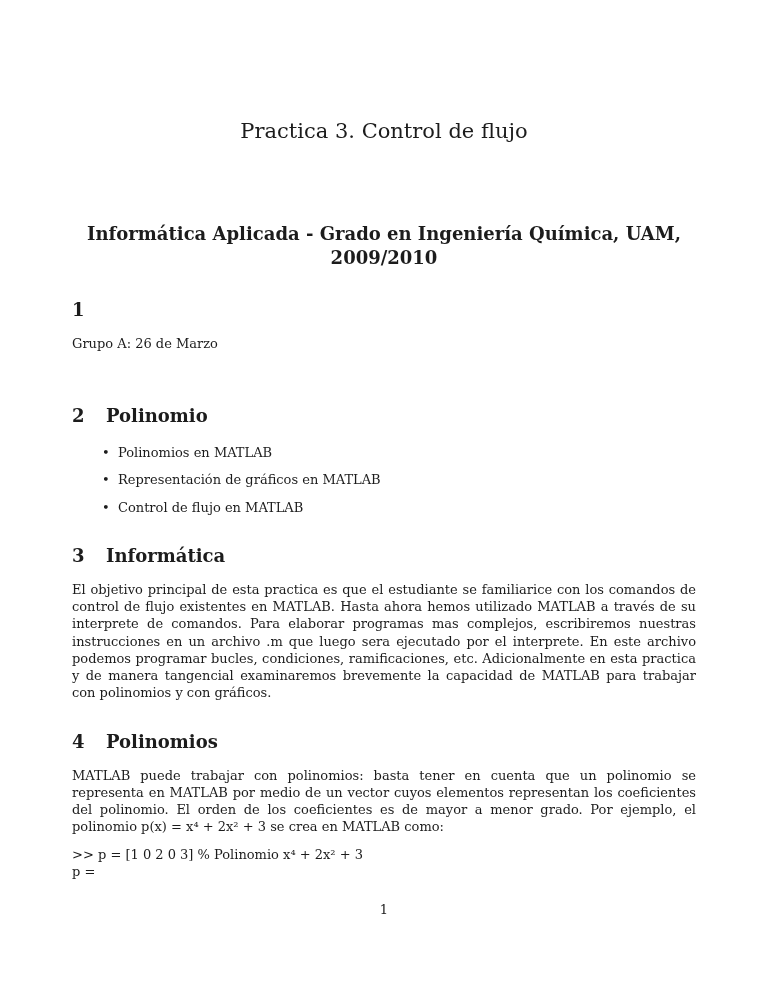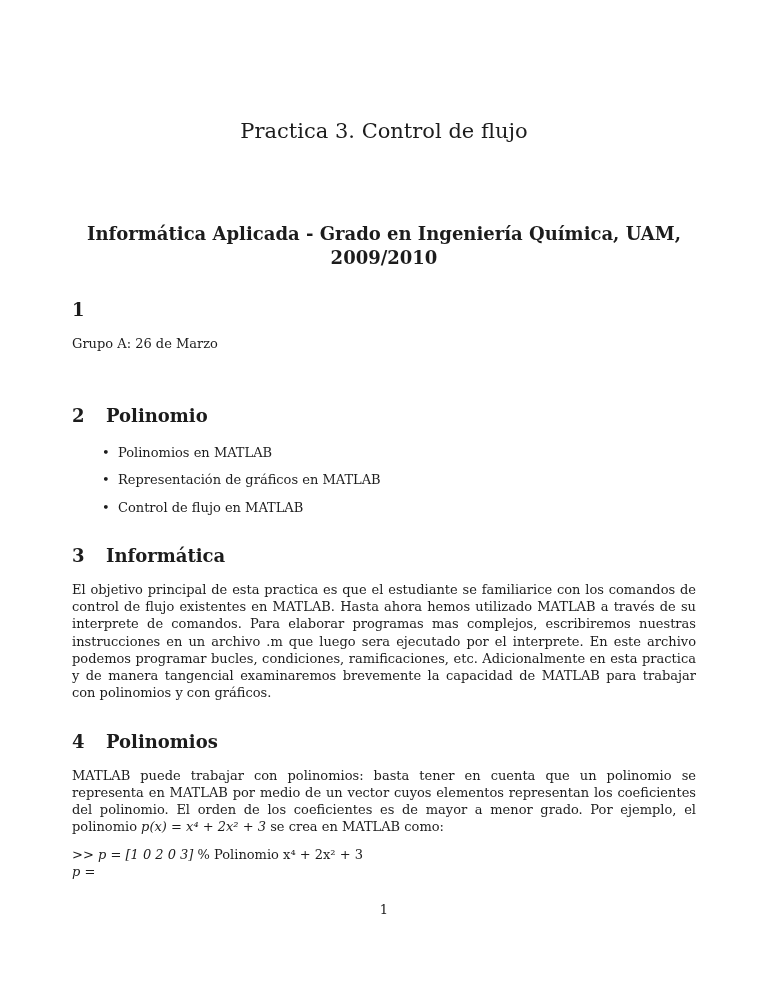--- a/index.html
+++ b/index.html
@@ -66,21 +66,20 @@
     left: 0;
     top: 0;
   }
   .code-block {
     margin: 4px 0 20px 0;
   }
   .code-block .code-line {
     margin: 0;
   }
   .math-it {
-    font-style: italic;
   }
   .section {
     margin-bottom: 6px;
   }
   .spacer-after-sec1 {
     height: 24px;
   }
   .page-number {
     position: absolute;
     left: 0;

